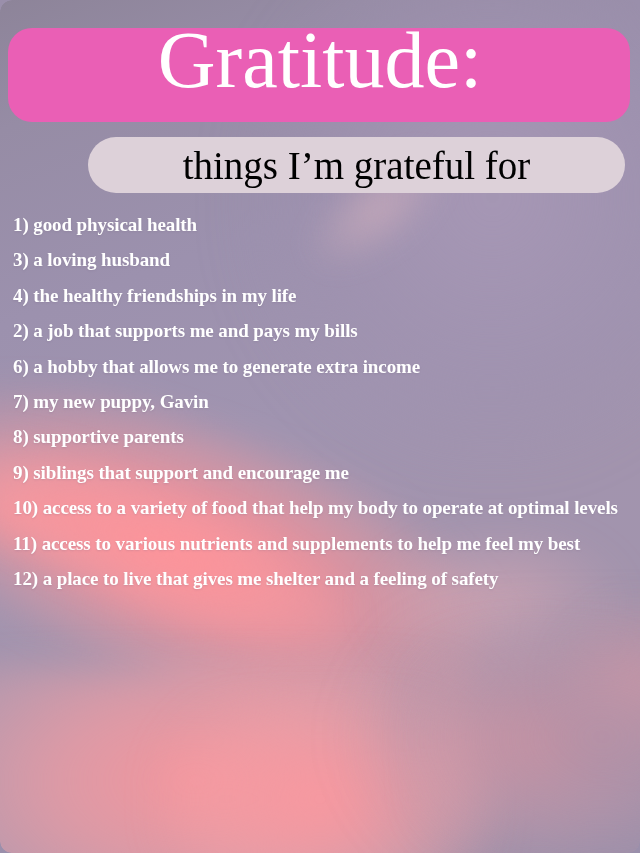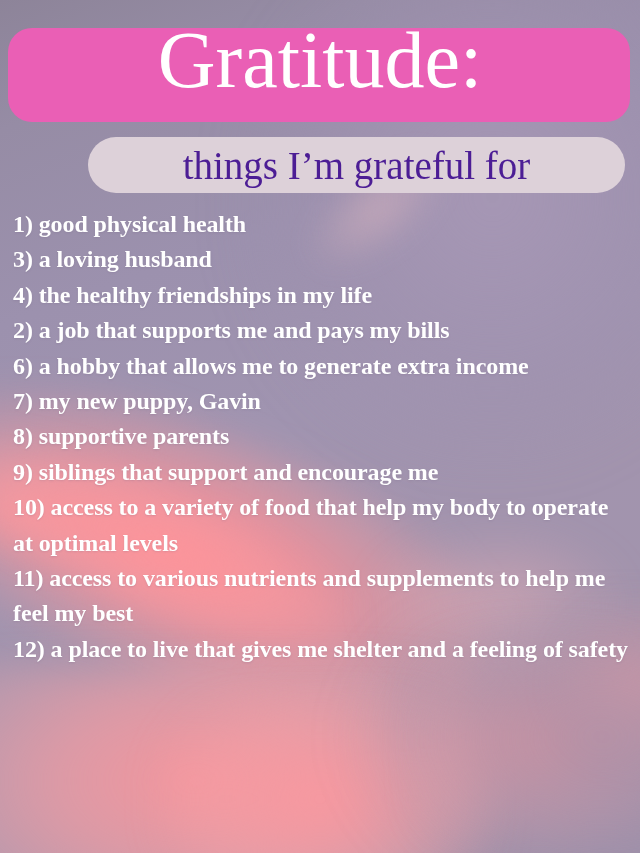--- a/index.html
+++ b/index.html
@@ -1,16 +1,16 @@
 <!DOCTYPE html>
 <html><head>
 <meta charset="utf-8">
 <title>Gratitude List</title>
 <style>
-  * { margin:0; padding:0; box-sizing:border-box; }
+  * { margin:0; padding:0; box-sizing:border-box;border-radius:12px; }
 
   html, body {
     width:640px;
     height:853px;
     overflow:hidden;
   }
 
   body {
     font-family:"Liberation Serif", "DejaVu Serif", serif;
     background:#9a8fab;
@@ -218,39 +218,39 @@
     position:absolute;
     left:88px;
     top:137px;
     width:537px;
     height:56px;
     display:flex;
     align-items:center;
     justify-content:center;
     font-family:"Liberation Serif", "DejaVu Serif", serif;
     font-size:39px;
-    color:#4c1d95;
+    color:#000000;
     white-space:nowrap;
     z-index:3;
   }
 
   
   .list {
     position:absolute;
     left:13px;
     top:207px;
     width:616px;
     z-index:3;
     list-style:none;
   }
 
   .list-item {
     font-family:"Liberation Serif", "DejaVu Serif", serif;
     font-weight:bold;
-    font-size:24px;
+    font-size:19px;
     line-height:35.4px;
     color:#ffffff;
     letter-spacing:-0.1px;
     text-shadow:0 1px 2px rgba(120,100,130,0.22);
   }
 </style>
 </head>
 <body>
 
 <div class="bg">

